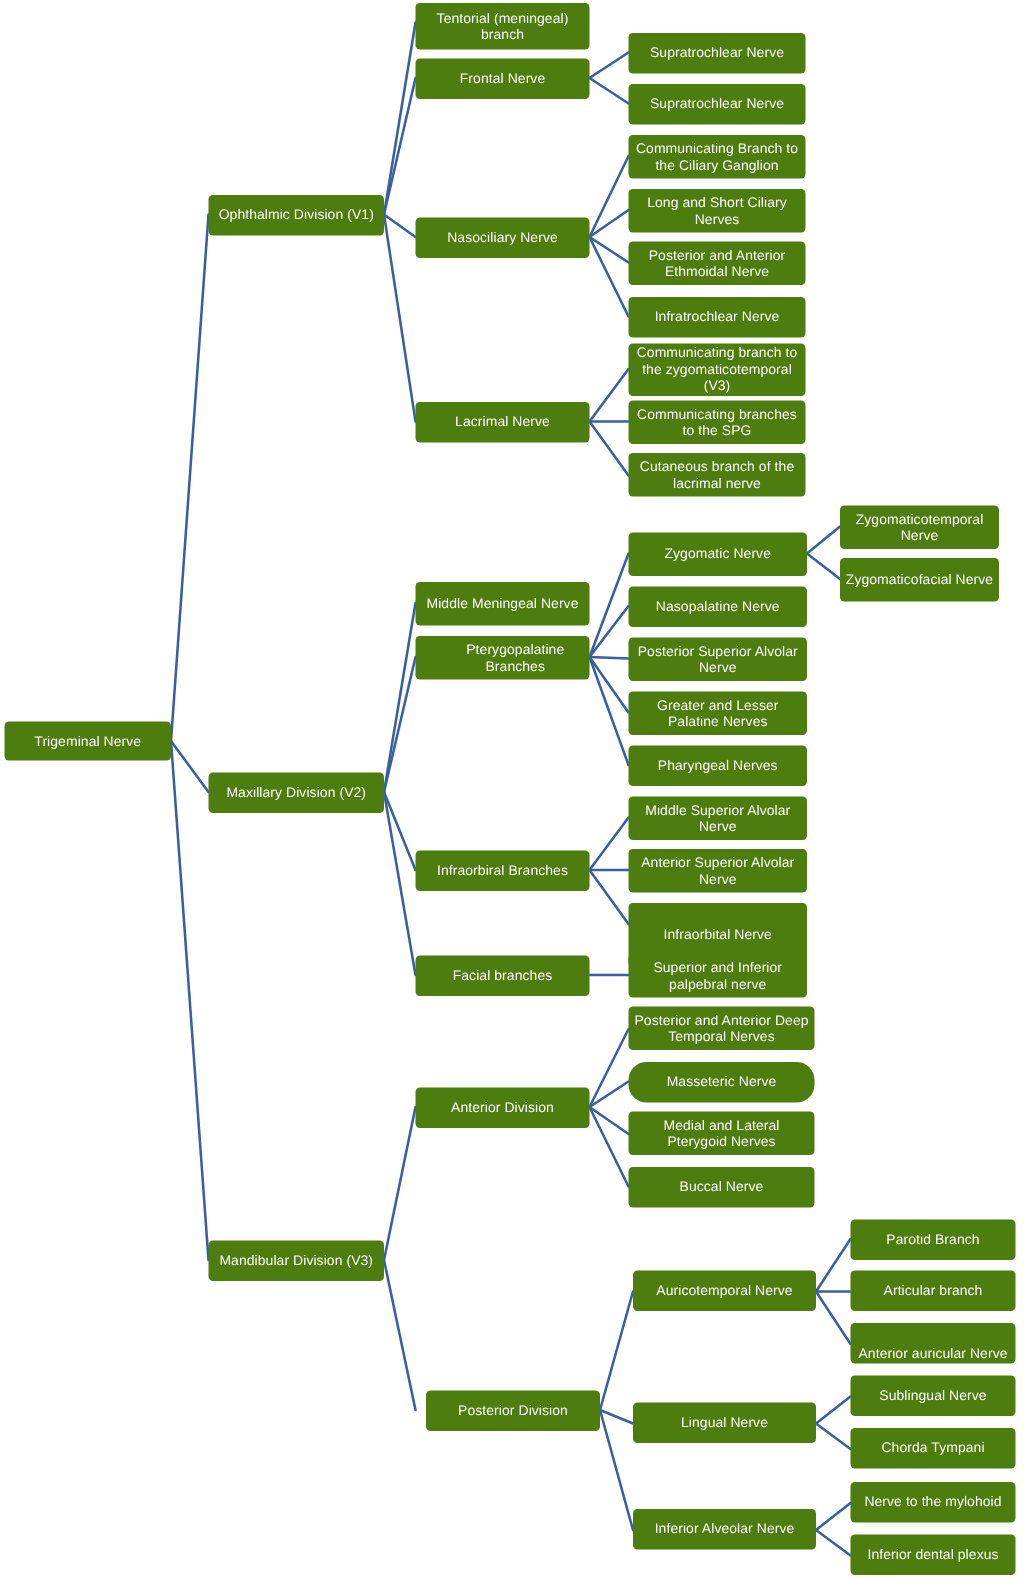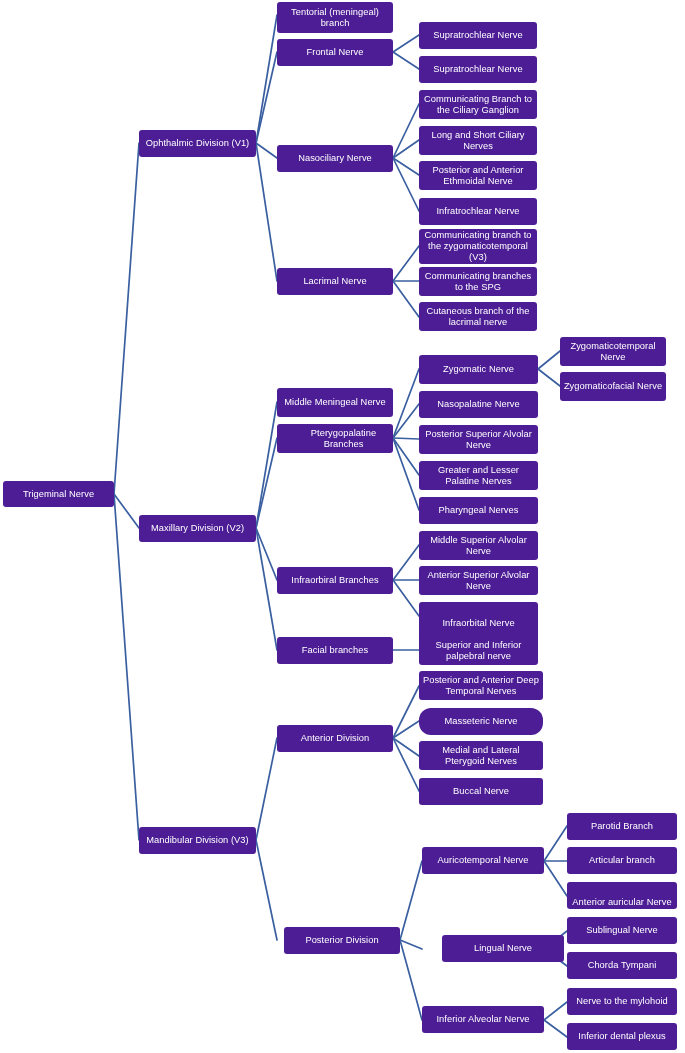--- a/index.html
+++ b/index.html
@@ -19,21 +19,21 @@
     position: absolute;
     left: 0;
     top: 0;
     width: 685px;
     height: 1053px;
     pointer-events: none;
   }
   .node {
     position: absolute;
     box-sizing: border-box;
-    background: #4c1d95;
+    background: #4d7c0f;
     border-radius: 3px;
     color: #ffffff;
     display: flex;
     align-items: center;
     justify-content: center;
     text-align: center;
     line-height: 1.18;
     font-size: 9.3px;
     padding: 1px 3px;
     letter-spacing: 0.05px;
@@ -233,21 +233,21 @@
   <div class="node" style="left:419px; top:741px; width:124px; height:29px;">
     <span>Medial and Lateral Pterygoid Nerves</span>
   </div>
   <div class="node" style="left:419px; top:778px; width:124px; height:27px;">
     <span>Buccal Nerve</span>
   </div>
 
   <div class="node" style="left:422px; top:847px; width:122px; height:27px;">
     <span>Auricotemporal Nerve</span>
   </div>
-  <div class="node" style="left:422px; top:935px; width:122px; height:27px;margin-left:20px;">
+  <div class="node" style="left:422px; top:935px; width:122px; height:27px;">
     <span>Lingual Nerve</span>
   </div>
   <div class="node" style="left:422px; top:1006px; width:122px; height:27px;">
     <span>Inferior Alveolar Nerve</span>
   </div>
 
   <div class="node" style="left:567px; top:813px; width:110px; height:27px;">
     <span>Parotid Branch</span>
   </div>
   <div class="node" style="left:567px; top:847px; width:110px; height:27px;justify-content:center;">

